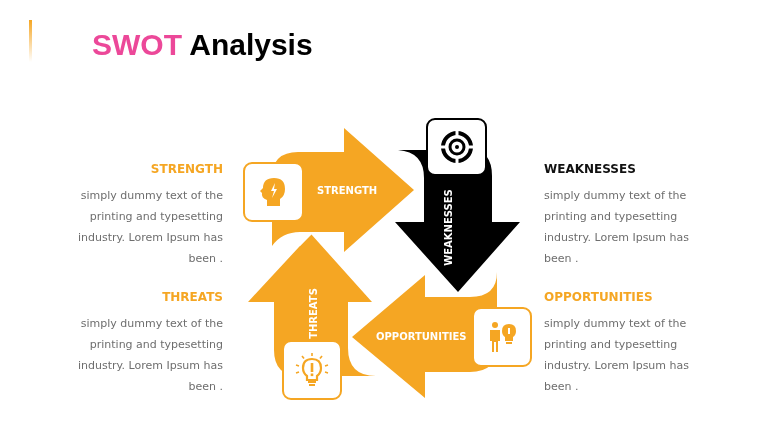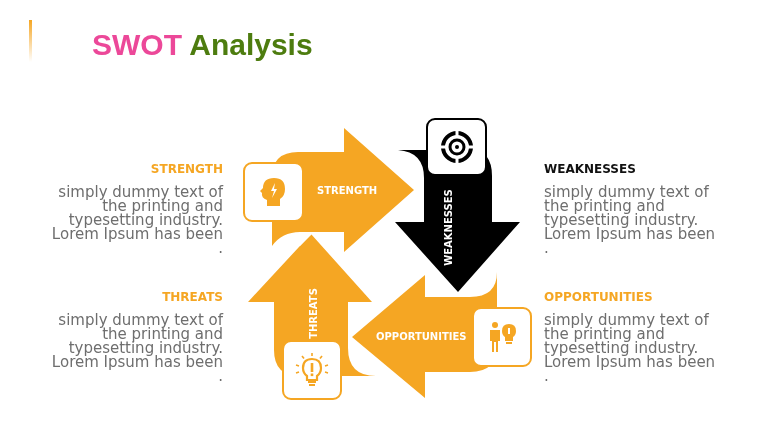--- a/index.html
+++ b/index.html
@@ -1,25 +1,25 @@
 <!DOCTYPE html>
 <html><head>
 <meta charset="utf-8">
 <style>
   html, body { margin: 0; padding: 0; }
   body { width: 768px; height: 432px; background: #ffffff; position: relative; overflow: hidden; font-family: "Liberation Sans", sans-serif; }
   .accent-bar { position: absolute; left: 29px; top: 20px; width: 3px; height: 42px; background: linear-gradient(to bottom, #f5a623, rgba(245,166,35,0)); }
   .title { position: absolute; left: 92px; top: 28px; font-size: 30px; font-weight: bold; letter-spacing: 0px; white-space: nowrap; }
   .title .t1 { color: #ec4899; }
-  .title .t2 { color: #4d7c0f; text-align: center; }
+  .title .t2 { color: #000000; text-align: center; }
   .block { position: absolute; width: 175px; font-family: "DejaVu Sans", sans-serif; }
   .block.left { text-align: right; }
   .block.right { text-align: left; }
   .block .heading { font-size: 12px; font-weight: bold; margin-bottom: 9px; line-height: 14px; }
-  .block .body { font-size: 15px; color: #6e6e6e; line-height: 14px; }
+  .block .body { font-size: 11px; color: #6e6e6e; line-height: 21px; }
   svg.diagram { position: absolute; left: 0; top: 0; }
   .arrow-label { position: absolute; color: #ffffff; font-family: "DejaVu Sans", sans-serif; font-weight: bold; font-size: 10px; white-space: nowrap; }
   .icon-box { position: absolute; background: #ffffff; border-radius: 9px; box-sizing: border-box; display: flex; align-items: center; justify-content: center; }
 </style>
 </head>
 <body>
 
 <div class="accent-bar"></div>
 <div class="title">
   <span class="t1">SWOT</span>

